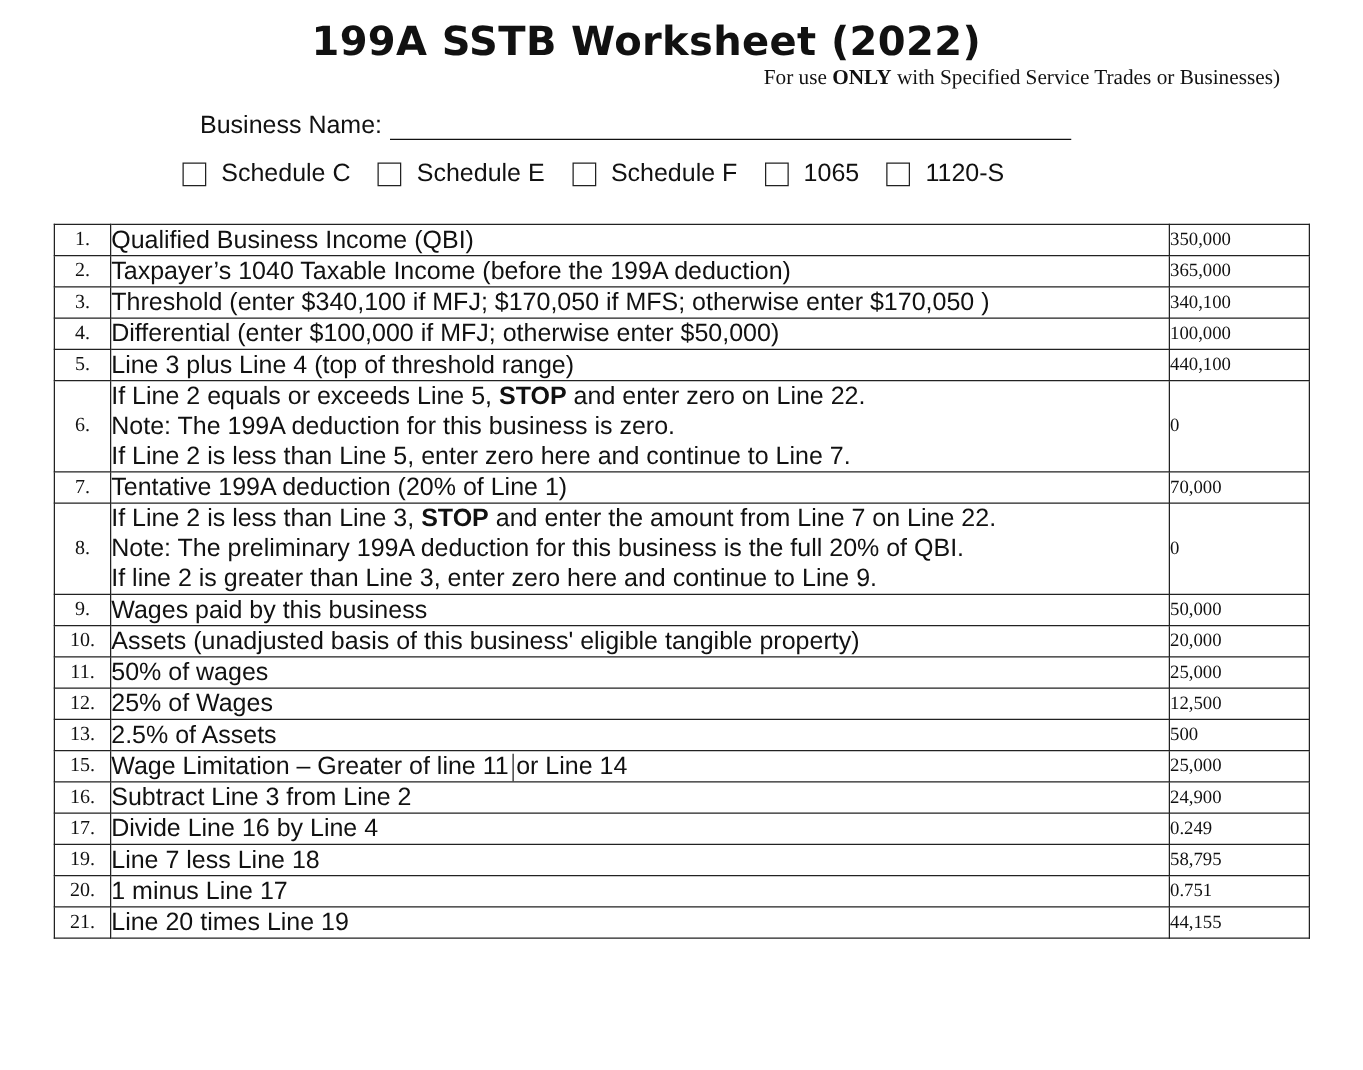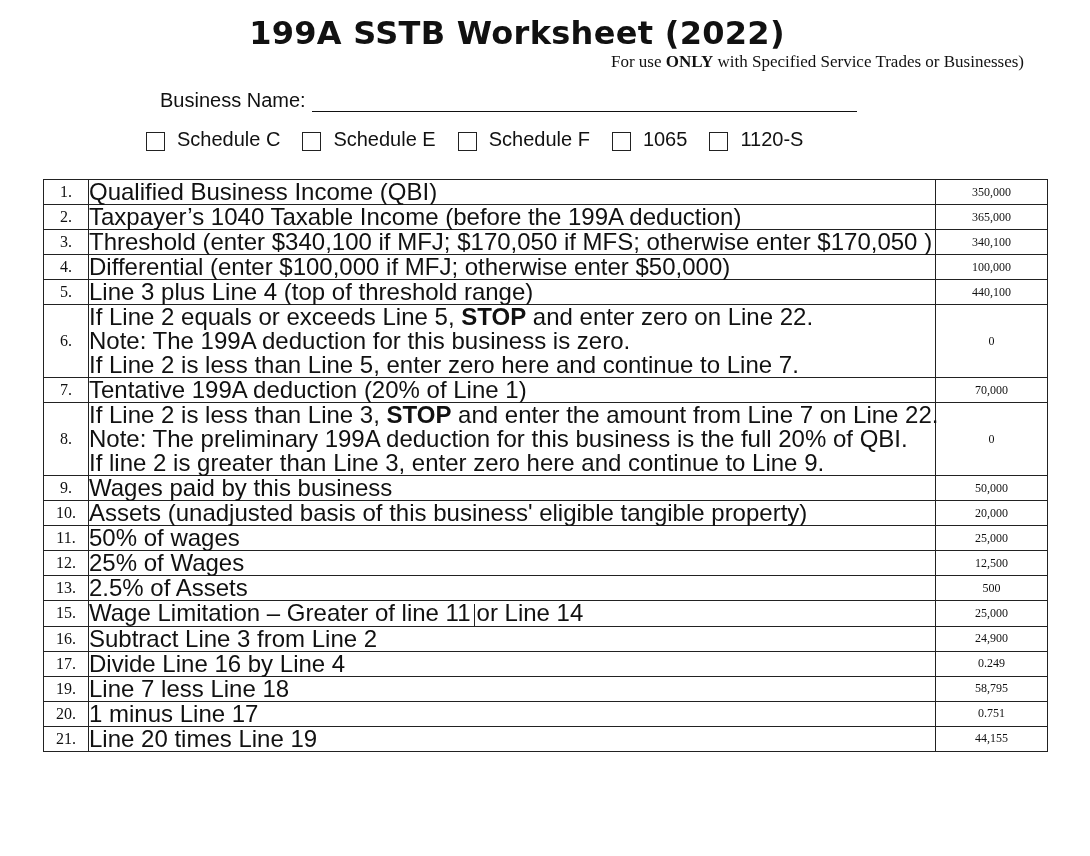--- a/index.html
+++ b/index.html
@@ -6,27 +6,27 @@
   body { width:1090px; height:856px; position:relative; overflow:hidden; color:#111; }
   .title { position:absolute; left:0; width:1034px; top:14px; text-align:center;
     font-family:"DejaVu Sans", sans-serif; font-weight:bold; font-size:32px; letter-spacing:0.3px; }
   .subtitle { position:absolute; left:0; width:1024px; top:52px; text-align:right;
     font-family:"Liberation Serif", serif; font-size:17px; }
   .subtitle b { font-weight:bold; }
   .bizrow { position:absolute; left:160px; top:89px; font-family:"Liberation Sans", sans-serif; font-size:20px; display:flex; align-items:center; }
   .bizline { display:inline-block; width:545px; border-bottom:1.5px solid #111; height:22px; margin-left:6px; }
   .checks { position:absolute; left:146px; top:128px; display:flex; align-items:center;
     font-family:"Liberation Sans", sans-serif; font-size:20px; }
-  .chk { display:flex; align-items:flex-end; margin-right:22px; cursor:pointer; }
+  .chk { display:flex; align-items:center; margin-right:22px; cursor:pointer; }
   .box { width:19px; height:19px; border:1.5px solid #222; margin-right:12px; box-sizing:border-box; }
   table.ws { position:absolute; left:43px; top:179px; width:1005px; border-collapse:collapse; table-layout:fixed; }
   table.ws td { border:1.3px solid #222; padding:0; vertical-align:middle; }
   td.num { width:44px; text-align:center; font-family:"Liberation Serif", serif; font-size:16px; vertical-align:top; padding-top:2px; }
-  td.desc { padding-left:10px; font-family:"Liberation Sans", sans-serif; font-size:24px; line-height:24px; white-space:nowrap; }
-  td.val { width:111px; text-align:center; padding-right:14px; font-family:"Liberation Serif", serif; font-size:12px; }
+  td.desc { padding-left:10px; font-family:"Liberation Sans", sans-serif; font-size:20px; line-height:24px; white-space:nowrap; }
+  td.val { width:111px; text-align:left; padding-right:14px; font-family:"Liberation Serif", serif; font-size:15px; }
   tr.r1 td { height:24px; }
   tr.tall td { height:72px; }
   .sep { display:inline-block; border-left:1.3px solid #222; height:22px; vertical-align:middle; margin:0 2px 0 3px; }
 </style>
 </head>
 <body>
 
 <div class="title">199A SSTB Worksheet (2022)</div>
 <div class="subtitle"><span>For use </span><b>ONLY</b><span> with Specified Service Trades or Businesses)</span></div>
 

